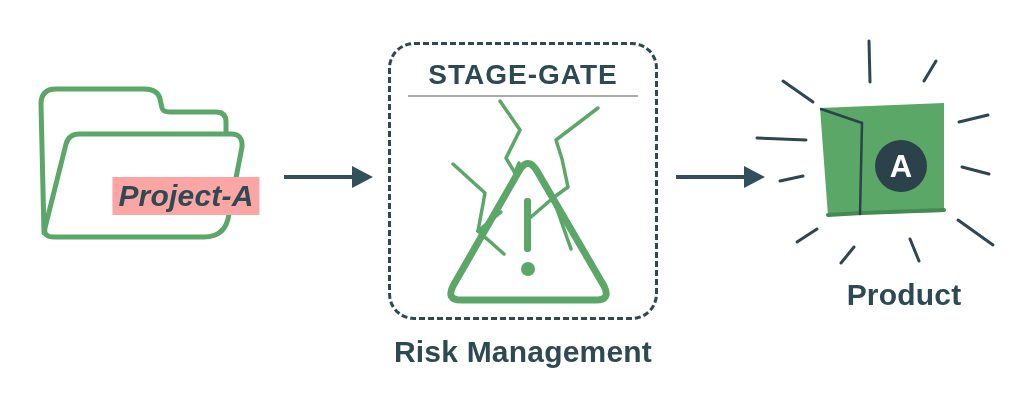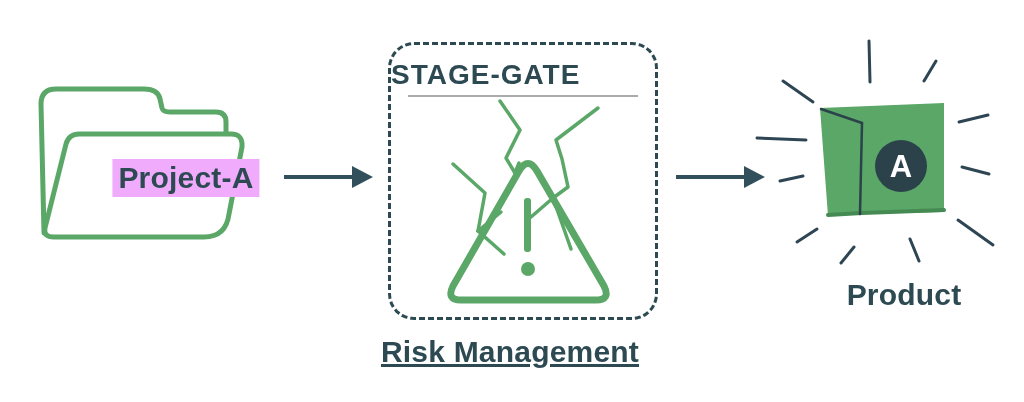--- a/index.html
+++ b/index.html
@@ -8,37 +8,37 @@
     position:relative; width:1024px; height:402px;
     background:#ffffff; overflow:hidden;
     font-family:"Liberation Sans", sans-serif;
   }
   .abs { position:absolute; }
   .node-label {
     color:#2d4a53; font-weight:700; font-size:30px; letter-spacing:.2px;
     white-space:nowrap;
   }
   .project-label {
-    left:186px; top:159px; transform:translateX(-50%);
-    background:#f0abfc; padding:2px 6px; z-index:3;
+    left:186px; top:177px; transform:translateX(-50%);
+    background:#fca5a5; padding:2px 6px; z-index:3;font-style:italic;
   }
   .gate-box {
     left:388px; top:42px; width:270px; height:278px;
     border:3px dashed #2d4a53; border-radius:26px;
     z-index:2;
   }
   .gate-title {
-    margin-top:14px; text-align:left;
+    margin-top:14px; text-align:center;
     color:#2d4a53; font-weight:800; font-size:28px; letter-spacing:1px;
   }
   .gate-underline {
     width:230px; height:2px; background:#a9abad; margin:4px auto 0;
   }
   .gate-icon { position:absolute; left:35px; top:46px; }
-  .risk-label { left:510px; top:335px; transform:translateX(-50%);text-decoration:underline; }
+  .risk-label { left:523px; top:335px; transform:translateX(-50%); }
   .product-label { left:904px; top:278px; transform:translateX(-50%); }
   svg { display:block; }
 </style>
 </head>
 <body>
 
 <div class="canvas">
 
   <svg class="abs" style="left:34px; top:82px;" width="216" height="164" viewBox="0 0 216 164" fill="none" stroke="#5aa768" stroke-width="5" stroke-linecap="round" stroke-linejoin="round">
 

